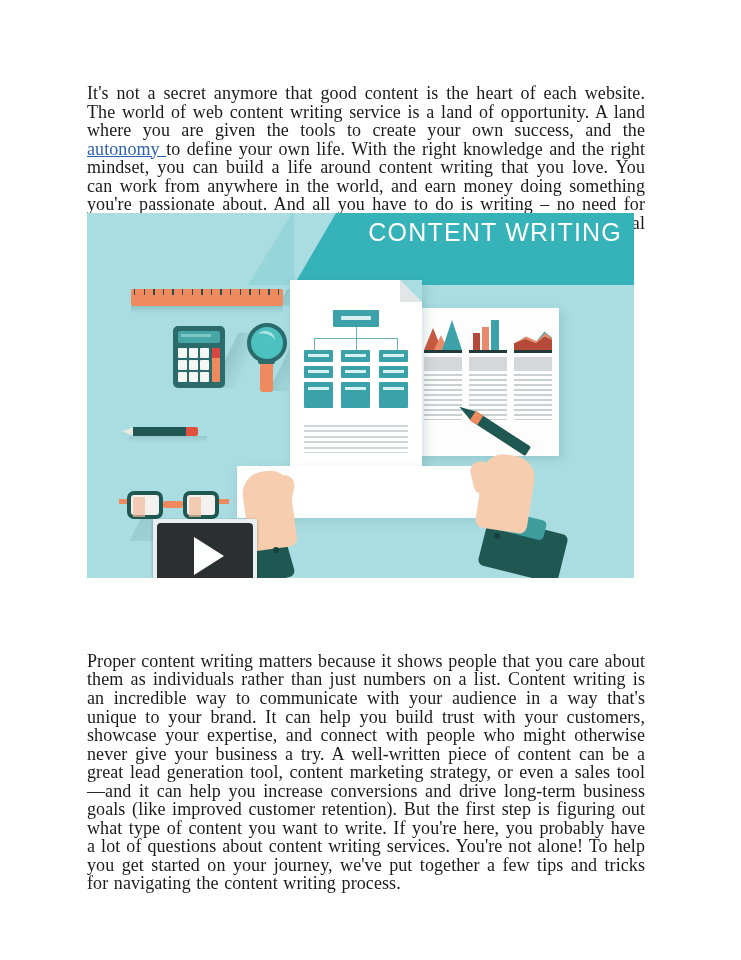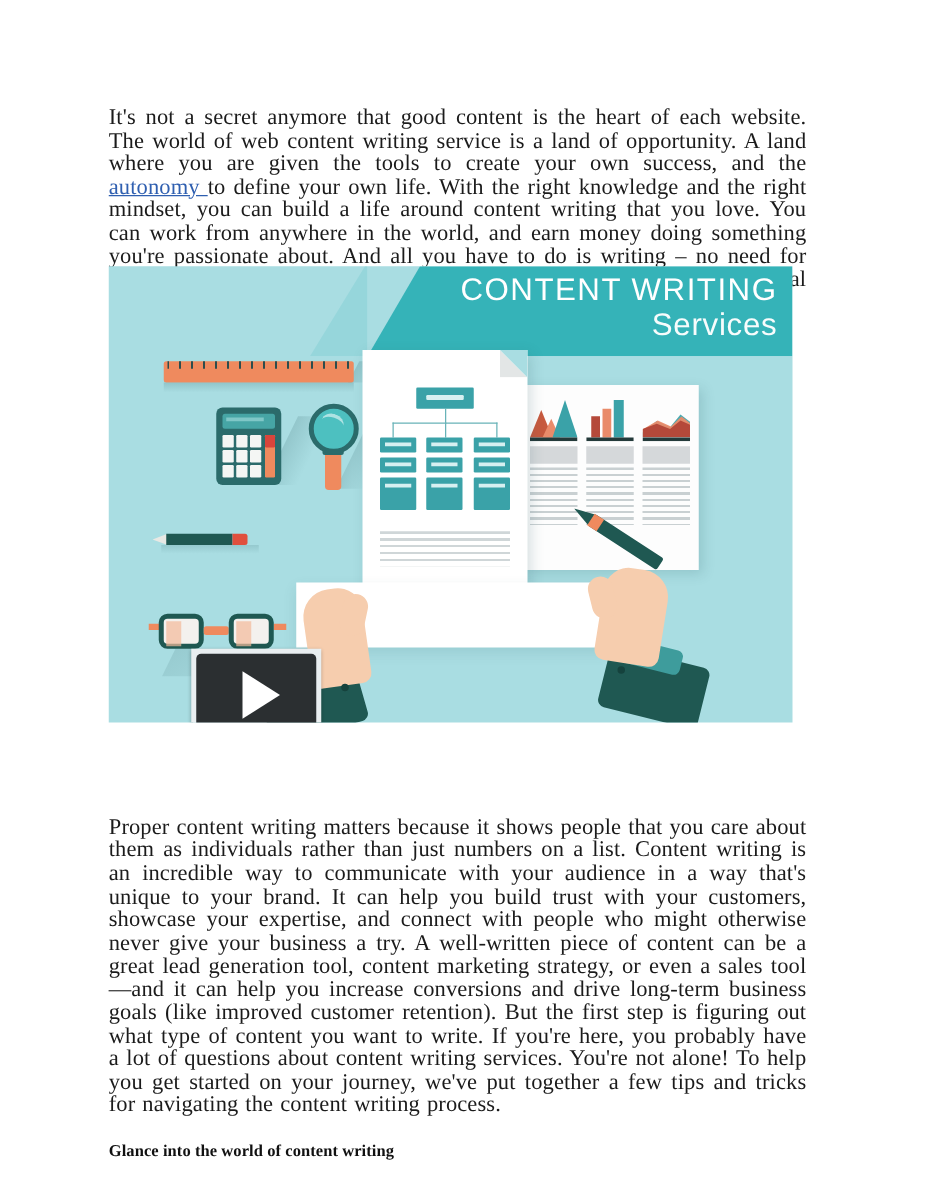--- a/index.html
+++ b/index.html
@@ -665,33 +665,31 @@
   <div class="content">
 
     <p class="body-text"><span>It's not a secret anymore that good content is the heart of each website. The world of web content writing service is a land of opportunity. A land where you are given the tools to create your own success, and the </span><a class="inline-link" href="#">autonomy </a><span>to define your own life. With the right knowledge and the right mindset, you can build a life around content writing that you love. You can work from anywhere in the world, and earn money doing something you're passionate about. And all you have to do is writing – no need for extra degrees or years of experience required! But it's not a magical solution.</span></p>
 
     <div style="height: 401px;"></div>
 
     <p class="body-text">Proper content writing matters because it shows people that you care about them as individuals rather than just numbers on a list. Content writing is an incredible way to communicate with your audience in a way that's unique to your brand. It can help you build trust with your customers, showcase your expertise, and connect with people who might otherwise never give your business a try. A well-written piece of content can be a great lead generation tool, content marketing strategy, or even a sales tool—and it can help you increase conversions and drive long-term business goals (like improved customer retention). But the first step is figuring out what type of content you want to write. If you're here, you probably have a lot of questions about content writing services. You're not alone! To help you get started on your journey, we've put together a few tips and tricks for navigating the content writing process.</p>
 
     <div class="spacer-para"></div>
 
-    <h2 class="section-heading">Glance into the world of content writing</h2>
 
     <div class="spacer-para"></div>
 
   </div>
 
   <div class="figure">
     <div class="fig-inner">
 
       <div class="banner-shadow"></div>
       <div class="banner"></div>
       <div class="banner-title">CONTENT WRITING</div>
-      <div class="banner-sub">Services</div>
 
       <div class="ruler-shadow"></div>
       <div class="ruler"></div>
 
       <div class="calc-shadow"></div>
       <div class="calculator">
         <div class="calc-screen"></div>
         <div class="calc-keys">
           <div class="calc-key"></div>
           <div class="calc-key"></div>

